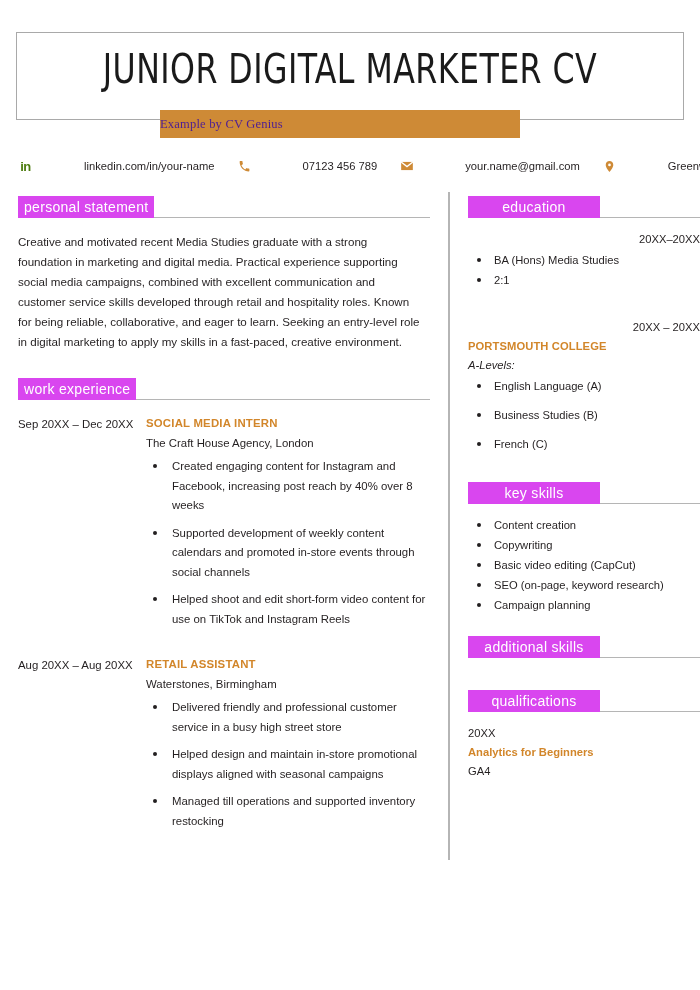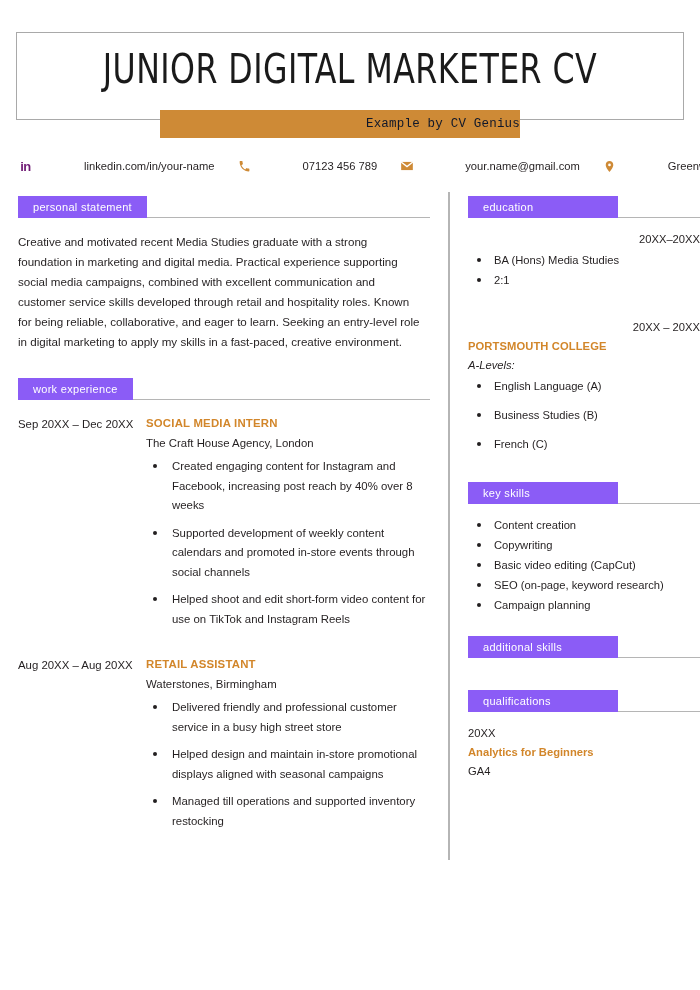--- a/index.html
+++ b/index.html
@@ -52,26 +52,26 @@
     transform-origin: center top;
     white-space: nowrap;
   }
   .banner {
     position: absolute;
     left: 160px;
     top: 110px;
     width: 360px;
     height: 28px;
     background: #ce8a36;
-    color: #0f172a;
+    color: #4c1d95;
     font-size: 12.5px;
     line-height: 28px;
-    text-align: right;
+    text-align: left;
     letter-spacing: 0.2px;
-    font-family: Liberation Mono, monospace;
+    font-family: Liberation Serif, serif;
   }
 
   
   .contact-bar {
     position: absolute;
     left: 18px;
     top: 156px;
     width: 668px;
     height: 20px;
     display: flex;
@@ -93,21 +93,21 @@
     width: 15px;
     height: 15px;
     color: #ce8a36;
     fill: #ce8a36;
     flex: 0 0 auto;
   }
   .ic svg { display: block; }
   .li-icon {
     font-weight: bold;
     font-size: 13px;
-    color: #701a75;
+    color: #4d7c0f;
     font-family: "Liberation Sans", sans-serif;
     letter-spacing: -0.5px;
   }
 
   
   .col-left {
     position: absolute;
     left: 18px;
     top: 196px;
     width: 412px;
@@ -129,38 +129,39 @@
 
   
   .sec-head {
     position: relative;
     display: flex;
     align-items: flex-end;
     height: 22px;
     margin-bottom: 14px;
   }
   .sec-head .tag {
-    background: #8b5cf6;
+    background: #d946ef;
     color: #ffffff;
     font-family: "Liberation Sans Narrow", "Liberation Sans", sans-serif;
-    font-size: 11px;
+    font-size: 14px;
     line-height: 22px;
     height: 22px;
-    padding: 0 15px;
+    padding: 0 6px;
     letter-spacing: 0.3px;
     white-space: nowrap;
     flex: 0 0 auto;
   }
   .sec-head .rule {
     flex: 1 1 auto;
     height: 1.5px;
     background: #b5b5b5;
     margin-bottom: 0px;
   }
   .col-right .sec-head .tag {
+    text-align: center;
     min-width: 120px;
   }
   .col-right .sec-head { margin-bottom: 12px; }
 
   
   .statement {
     font-size: 11.6px;
     line-height: 20px;
     color: #231f20;
     margin-bottom: 26px;

